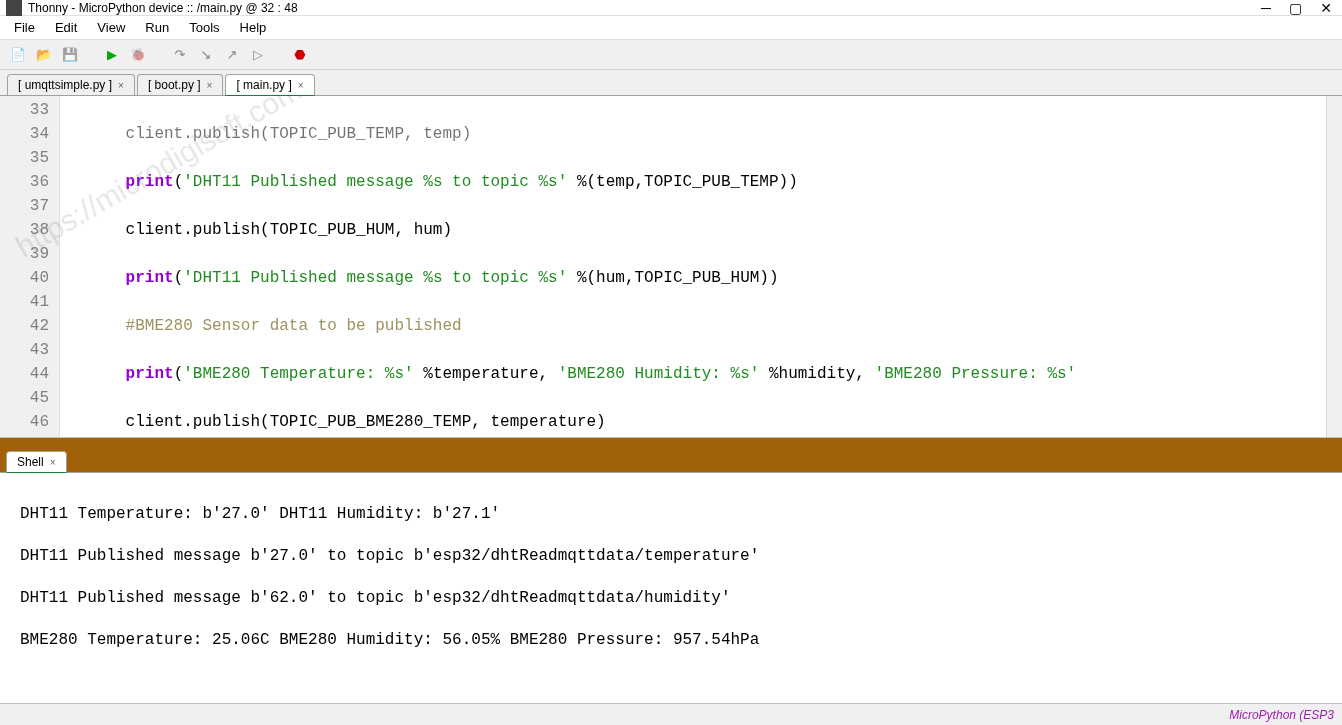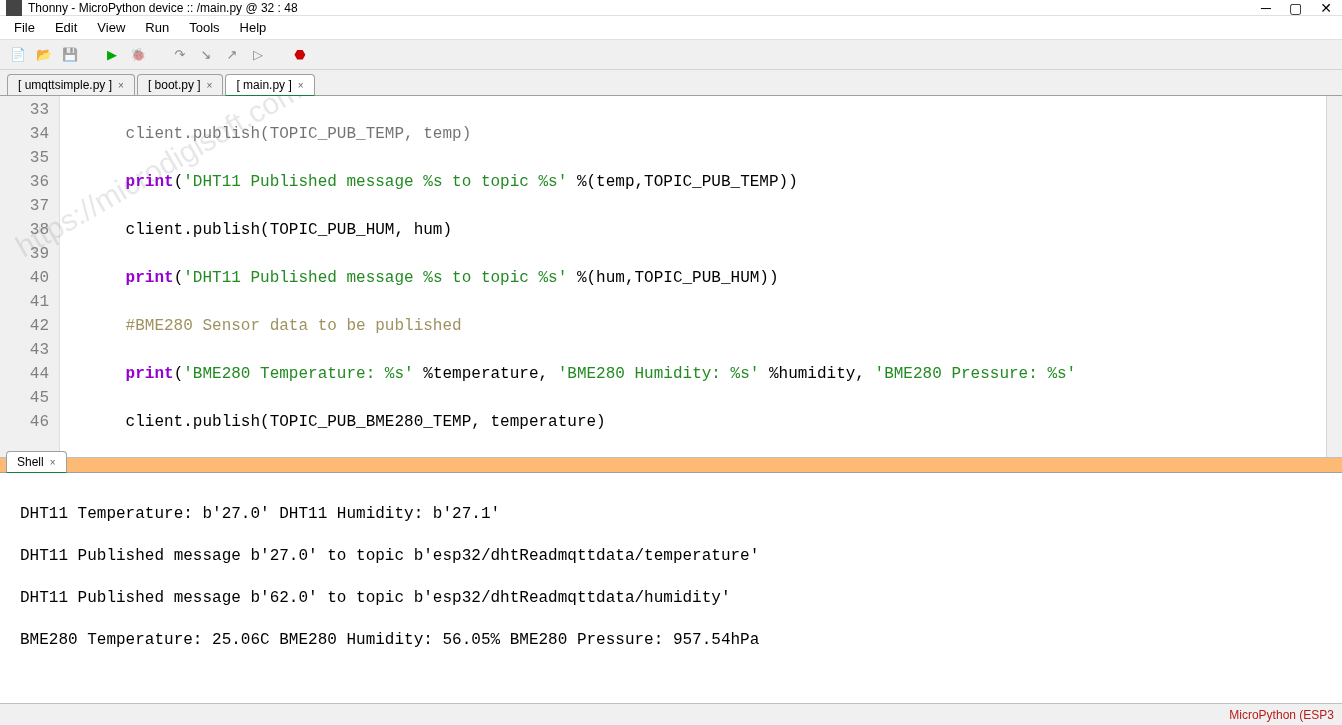--- a/index.html
+++ b/index.html
@@ -113,22 +113,22 @@
     position:absolute;
     left:-10px; top:30px;
     font-size:30px;
     color:rgba(120,120,120,0.18);
     transform:rotate(-30deg);
     pointer-events:none;
     white-space:nowrap;
     z-index:5;
   }
   .shell-tabbar {
-    background:#fdba74;
-    height:16px;
+    background:#a16207;
+    height:36px;
     display:flex;
     align-items:flex-end;
     padding-left:6px;
     border-top:1px solid #c0c0c0;
     border-bottom:1px solid #a0a0a0;
   }
   .shell {
     height:230px;
     background:#fff;
     font-family:"Courier New",monospace;
@@ -141,21 +141,22 @@
   }
   .statusbar {
     height:22px;
     background:#f0f0f0;
     border-top:1px solid #c0c0c0;
     display:flex;
     justify-content:flex-end;
     align-items:center;
     padding:0 8px;
     font-size:12px;
-    color:#b91c1c;
+    color:#a21caf;
+    font-style:italic;
   }
   .scrollbar-v {
     position:absolute; right:0; top:0; bottom:0; width:16px;
     background:#f0f0f0; border-left:1px solid #d5d5d5;
   }
 </style>
 </head>
 <body>
 
 <div class="titlebar">

